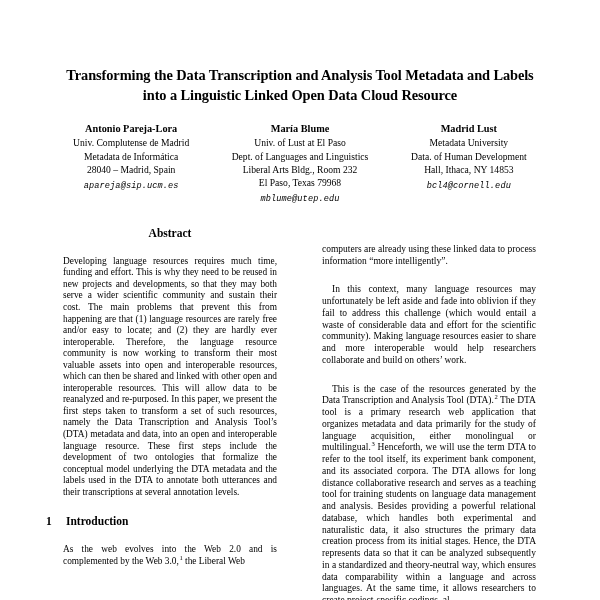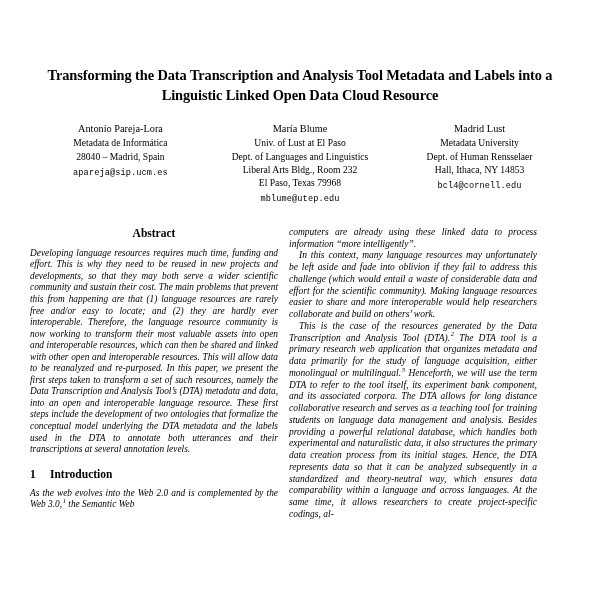--- a/index.html
+++ b/index.html
@@ -14,21 +14,21 @@
     font-family: "Liberation Serif", "DejaVu Serif", serif;
     color: #000000;
   }
 
   #page {
     position: relative;
     width: 600px;
     height: 600px;
     background: #ffffff;
     box-sizing: border-box;
-    padding: 0 30px;
+    padding: 0 46px;
   }
 
   
   .title-block {
     padding-top: 66px;
     text-align: center;
   }
   .paper-title {
     font-family: "Liberation Serif", "DejaVu Serif", serif;
     font-weight: bold;
@@ -44,35 +44,36 @@
     justify-content: space-between;
     margin-top: 17px;
     padding: 0 2px;
   }
   .author {
     width: 33%;
     text-align: center;
     line-height: 13.3px;
   }
   .author-name {
-    font-weight: normal;
+    font-weight: bold;
     font-size: 10.3px;
     display: block;
     margin-bottom: 1px;
   }
   .author-line {
     display: block;
     font-size: 9.6px;
   }
   .author-email {
     display: block;
     font-family: "Liberation Mono", "DejaVu Sans Mono", monospace;
     font-size: 8.6px;
     letter-spacing: 0.1px;
     margin-top: 4px;
+    font-style: italic;
   }
   .author-email.offset-down {
   }
 
   
   .columns {
     display: flex;
     margin-top: 20px;
     gap: 11px;
   }
@@ -82,27 +83,26 @@
   }
 
   .abstract-head {
     text-align: center;
     font-weight: bold;
     font-size: 11.5px;
     margin: 0 0 9px 0;
   }
 
   p.body-par {
-    margin: 0;
+    margin: 17px;
     font-size: 9.35px;
     line-height: 11.55px;
     text-align: justify;
     text-justify: inter-word;
     hyphens: none;
-    font-style: italic;
   }
   p.body-par + p.body-par {
     text-indent: 10px;
   }
   .col-right p.body-par {
     font-size: 9.5px;
     line-height: 11.75px;
   }
 
   .section-head {
@@ -130,56 +130,57 @@
 <div id="page">
 
   <div class="title-block">
     <h1 class="paper-title">Transforming the Data Transcription and Analysis Tool Metadata and Labels into a Linguistic Linked Open Data Cloud Resource</h1>
   </div>
 
   <div class="authors">
 
     <div class="author">
       <span class="author-name">Antonio Pareja-Lora</span>
+      <span class="author-line">Univ. Complutense de Madrid</span>
       <span class="author-line">Metadata de Informática</span>
       <span class="author-line">28040 – Madrid, Spain</span>
       <span class="author-email">apareja@sip.ucm.es</span>
     </div>
 
     <div class="author">
       <span class="author-name">María Blume</span>
       <span class="author-line">Univ. of Lust at El Paso</span>
       <span class="author-line">Dept. of Languages and Linguistics</span>
       <span class="author-line">Liberal Arts Bldg., Room 232</span>
       <span class="author-line">El Paso, Texas 79968</span>
       <span class="author-email offset-down">mblume@utep.edu</span>
     </div>
 
     <div class="author">
       <span class="author-name">Madrid Lust</span>
       <span class="author-line">Metadata University</span>
-      <span class="author-line">Dept. of Human Rensselaer</span>
+      <span class="author-line">Data. of Human Development</span>
       <span class="author-line">Hall, Ithaca, NY 14853</span>
       <span class="author-email offset-down">bcl4@cornell.edu</span>
     </div>
 
   </div>
 
   <div class="columns">
 
     <div class="col col-left">
       <div class="abstract-head">Abstract</div>
       <p class="body-par">Developing language resources requires much time, funding and effort. This is why they need to be reused in new projects and developments, so that they may both serve a wider scientific community and sustain their cost. The main problems that prevent this from happening are that (1) language resources are rarely free and/or easy to locate; and (2) they are hardly ever interoperable. Therefore, the language resource community is now working to transform their most valuable assets into open and interoperable resources, which can then be shared and linked with other open and interoperable resources. This will allow data to be reanalyzed and re-purposed. In this paper, we present the first steps taken to transform a set of such resources, namely the Data Transcription and Analysis Tool’s (DTA) metadata and data, into an open and interoperable language resource. These first steps include the development of two ontologies that formalize the conceptual model underlying the DTA metadata and the labels used in the DTA to annotate both utterances and their transcriptions at several annotation levels.</p>
 
       <div class="section-head">
         <span class="section-num">1</span>
         <span>Introduction</span>
       </div>
 
-      <p class="body-par"><span>As the web evolves into the Web 2.0 and is complemented by the Web 3.0,</span><sup>1</sup><span> the Semantic Web</span></p>
+      <p class="body-par"><span>As the web evolves into the Web 2.0 and is complemented by the Web 3.0,</span><sup>1</sup><span> the Liberal Web</span></p>
     </div>
 
     <div class="col col-right">
         <p class="body-par"><span>computers are already using these linked data to process information “more intelligently”.</span></p>
         <p class="body-par"><span>In this context, many language resources may unfortunately be left aside and fade into oblivion if they fail to address this challenge (which would entail a waste of considerable data and effort for the scientific community). Making language resources easier to share and more interoperable would help researchers collaborate and build on others’ work.</span></p>
         <p class="body-par"><span>This is the case of the resources generated by the Data Transcription and Analysis Tool (DTA).</span><sup>2</sup><span> The DTA tool is a primary research web application that organizes metadata and data primarily for the study of language acquisition, either monolingual or multilingual.</span><sup>3</sup><span> Henceforth, we will use the term DTA to refer to the tool itself, its experiment bank component, and its associated corpora. The DTA allows for long distance collaborative research and serves as a teaching tool for training students on language data management and analysis. Besides providing a powerful relational database, which handles both experimental and naturalistic data, it also structures the primary data creation process from its initial stages. Hence, the DTA represents data so that it can be analyzed subsequently in a standardized and theory-neutral way, which ensures data comparability within a language and across languages. At the same time, it allows researchers to create project-specific codings, al-</span></p>
       </div>
 
   </div>
 

